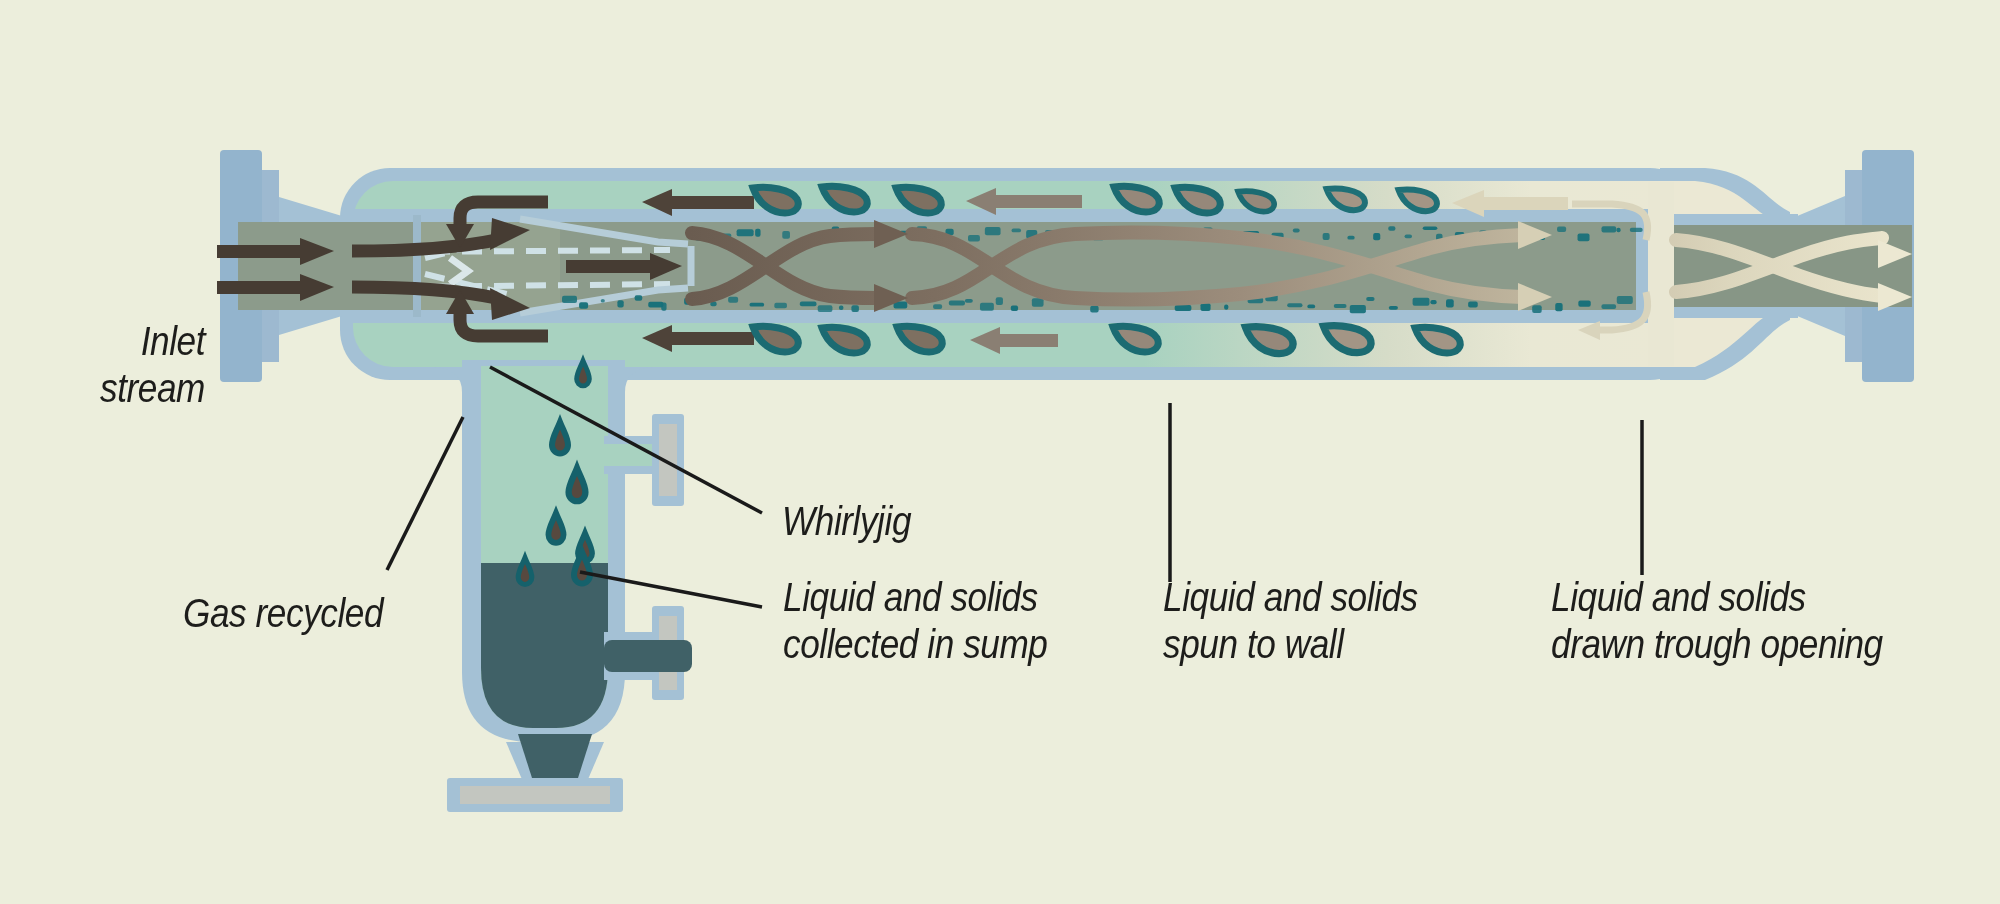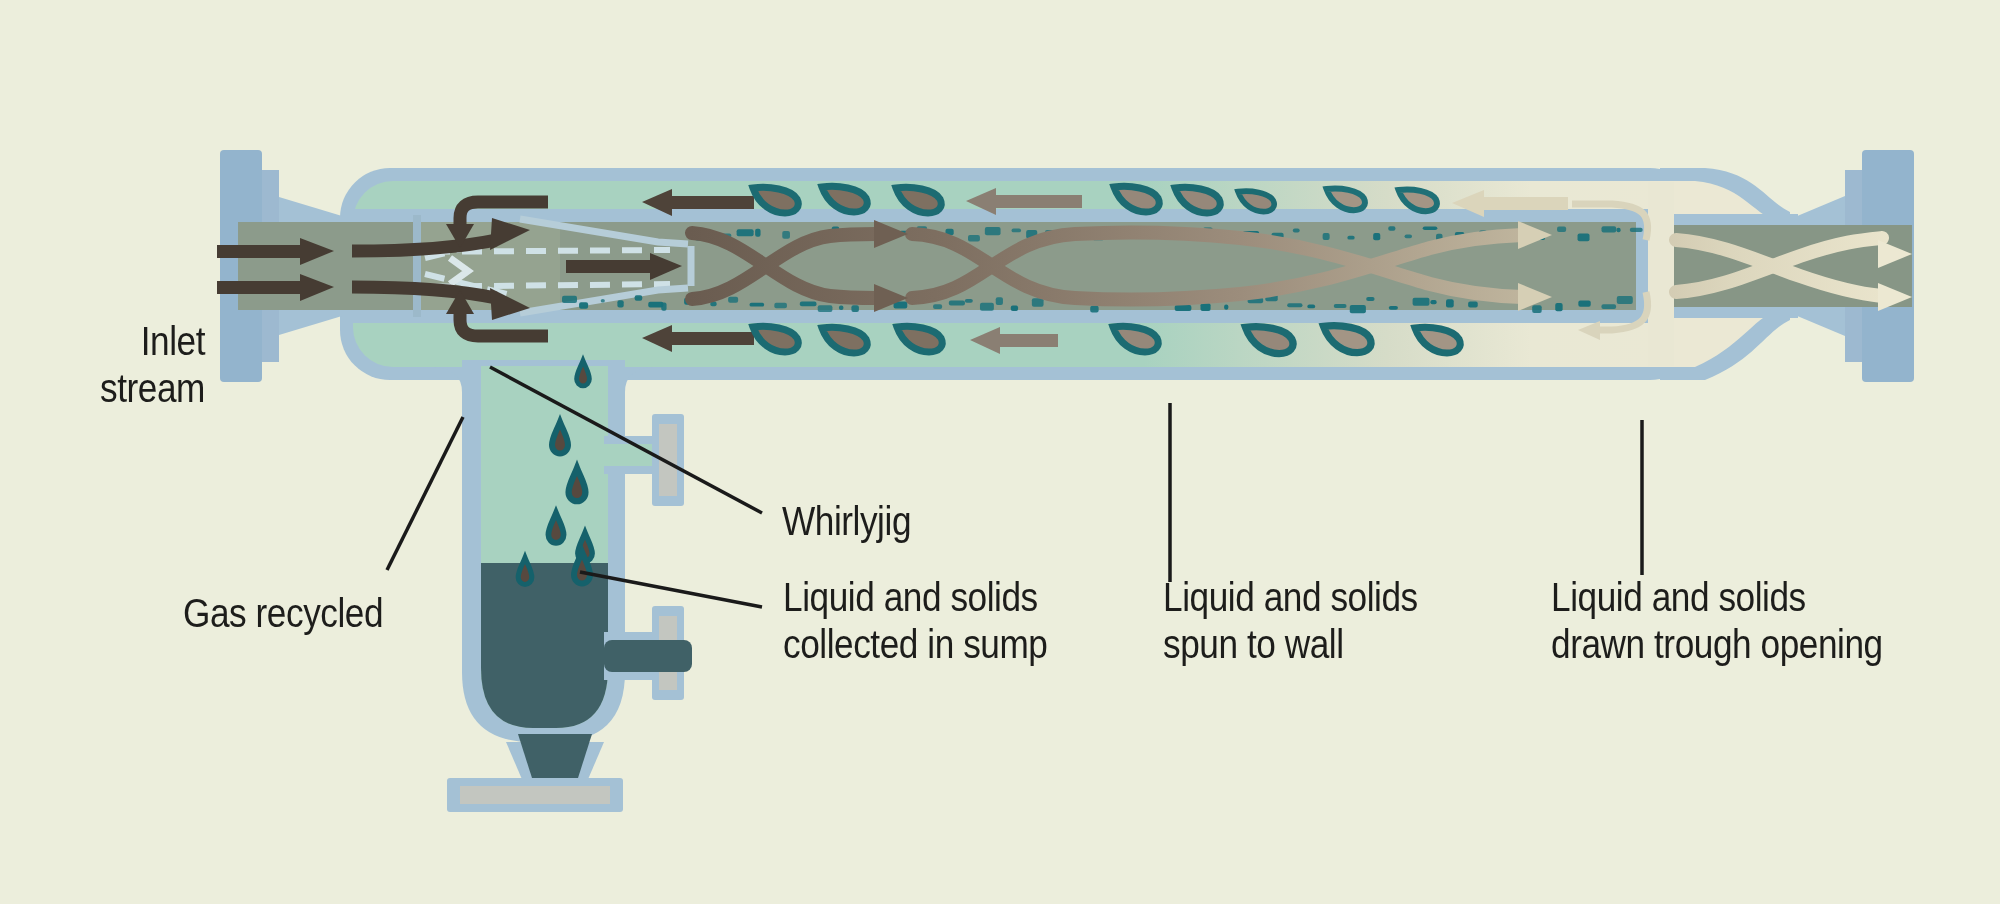--- a/index.html
+++ b/index.html
@@ -1,18 +1,18 @@
 <!DOCTYPE html>
 <html><head>
 <meta charset="utf-8">
 <style>
   html,body{margin:0;padding:0;background:#eceedc;}
   .canvas{
     position:relative;width:2000px;height:904px;overflow:hidden;
-    background:#eceedc;font-family:"Liberation Sans",sans-serif;
+    background:#eceedc;font-family:"Liberation Sans",sans-serif;font-style:italic;
   }
   .canvas svg{position:absolute;left:0;top:0;}
   .label{
     position:absolute;color:#1d1d1b;font-size:40px;line-height:47px;
     letter-spacing:-0.5px;transform:scaleX(0.88);transform-origin:left top;
     white-space:nowrap;
   }
   .label.right{text-align:right;transform-origin:right top;}
 </style>
 </head>

